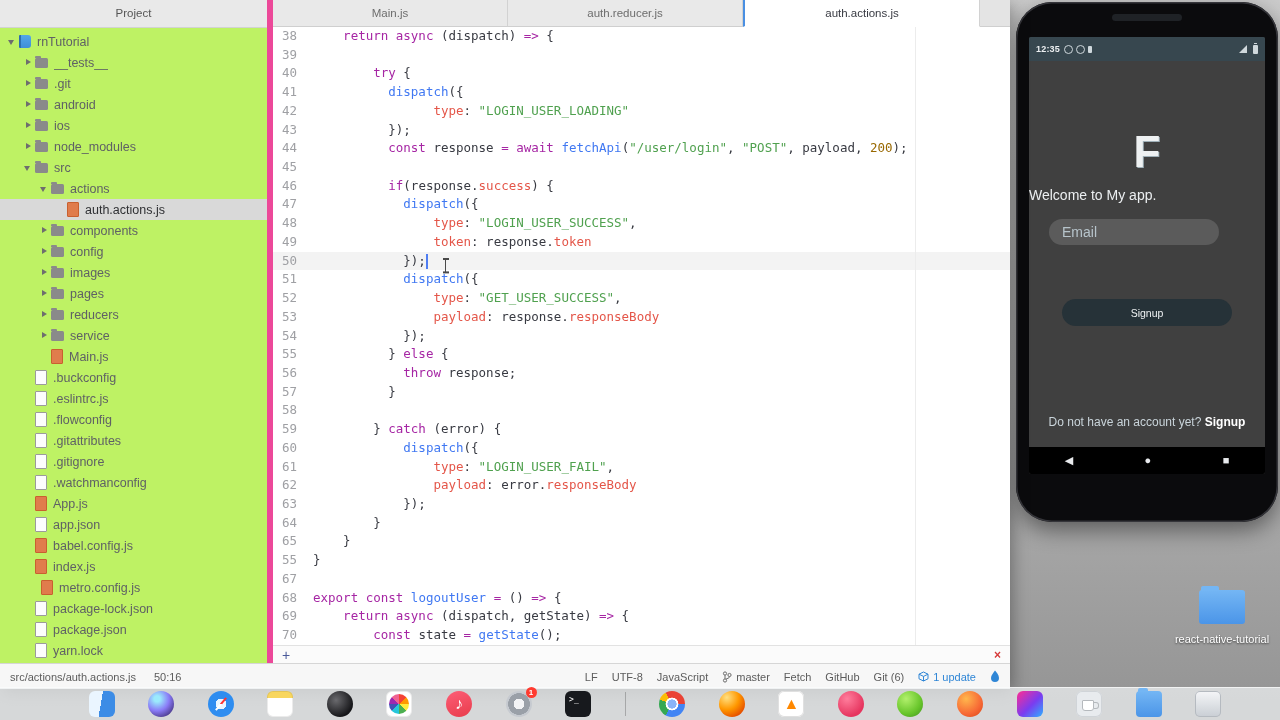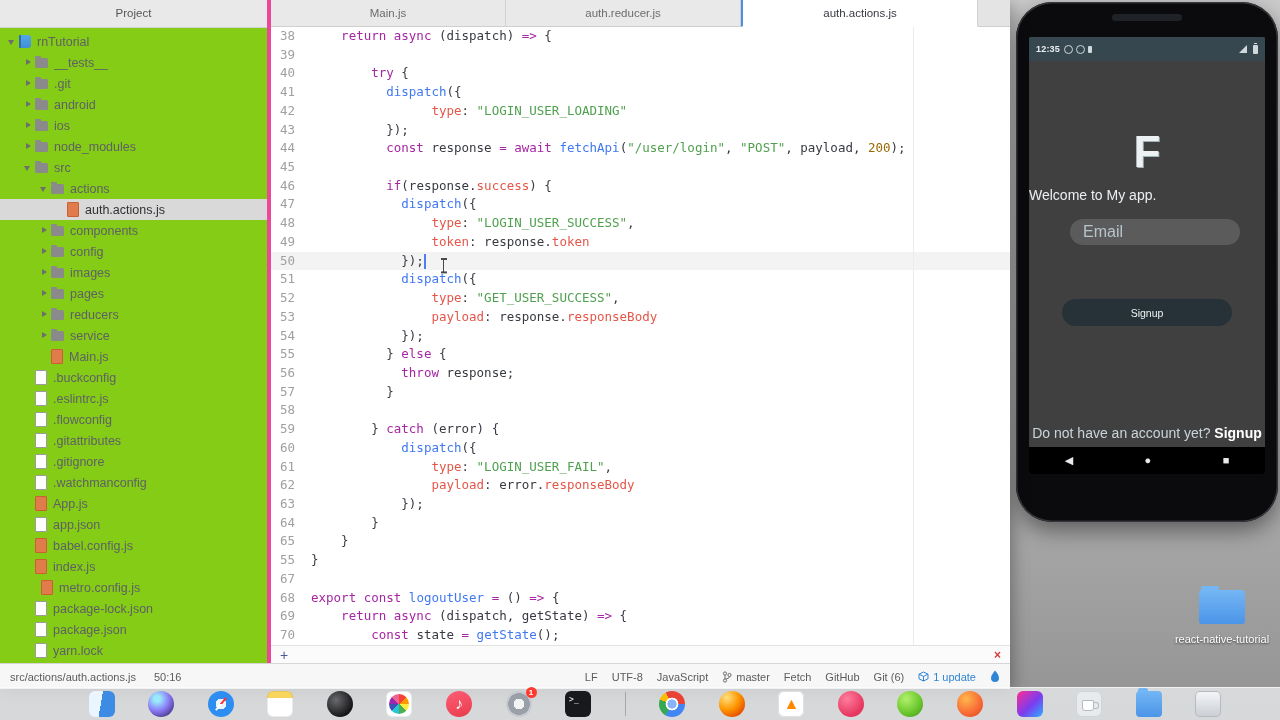--- a/index.html
+++ b/index.html
@@ -5,21 +5,21 @@
   html,body{margin:0;padding:0;background:#888;}
   .screen{position:relative;width:1280px;height:720px;overflow:hidden;
           font-family:"Liberation Sans",sans-serif;-webkit-font-smoothing:antialiased;}
   
   .desktop{position:absolute;inset:0;background:linear-gradient(180deg,#cbcbcb,#b3b3b3 55%,#939393);}
   
   .app{position:absolute;left:0;top:0;width:1010px;height:688px;background:#fff;
        display:flex;flex-direction:column;box-shadow:2px 4px 16px rgba(0,0,0,.35);}
   .app-top{display:flex;height:663px;min-height:663px;}
   
-  .sidebar{width:267px;min-width:267px;background:#84cc16;border-right:4px solid #ec4899;
+  .sidebar{width:267px;min-width:267px;background:#bef264;border-right:6px solid #ec4899;
            display:flex;flex-direction:column;overflow:hidden;}
   .side-header{height:27px;min-height:27px;line-height:27px;text-align:center;font-size:11.5px;
                color:#555;background:#e9e9e9;border-bottom:1px solid #d2d2d2;}
   .tree{flex:1;overflow:hidden;padding-top:3px;}
   .trow{height:21px;display:flex;align-items:center;font-size:12.5px;color:#5f6165;white-space:nowrap;cursor:default;}
   .trow.sel{background:#d9d9d9;color:#2f3033;}
   .chev{width:12px;height:12px;flex:none;position:relative;}
   .chev:not(.none):not(.open)::before{content:"";position:absolute;left:4px;top:2.5px;
       border-left:5px solid #6e6e6e;border-top:3.5px solid transparent;border-bottom:3.5px solid transparent;}
   .chev.open::before{content:"";position:absolute;left:2px;top:4px;
@@ -74,27 +74,27 @@
   .pspacer{flex:1;}
   .pg{width:7px;height:7px;border:1.4px solid #cfd8dc;border-radius:50%;display:inline-block;}
   .pu{width:4px;height:7px;background:#cfd8dc;border-radius:1px;display:inline-block;}
   .ps{width:0;height:0;border-left:8px solid transparent;border-bottom:8px solid #cfd8dc;display:inline-block;}
   .pb{width:5px;height:9px;background:#cfd8dc;border-radius:1px;position:relative;display:inline-block;margin-left:3px;}
   .pb::before{content:"";position:absolute;left:1px;top:-2px;width:3px;height:1.5px;background:#cfd8dc;}
   .papp{position:relative;height:386px;}
   .plogo{position:absolute;top:66px;left:0;width:100%;text-align:center;font-size:44px;font-weight:bold;
          color:#eef1f2;text-shadow:1px 1px 0 #9fb0b8;}
   .pwelcome{position:absolute;top:126px;left:0;width:100%;text-align:left;font-size:14px;color:#eceff1;}
-  .pinput{position:absolute;left:41px;width:170px;height:26px;border-radius:13px;background:rgba(255,255,255,.14);
-          display:flex;align-items:center;padding:0 13px;box-sizing:border-box;font-size:16px;color:#b7c4cb;}
+  .pinput{position:absolute;left:20px;width:170px;height:26px;border-radius:13px;background:rgba(255,255,255,.14);
+          display:flex;align-items:center;padding:0 13px;box-sizing:border-box;font-size:14px;color:#b7c4cb;}
   .pinput.email{top:158px;}
   .pinput.password{top:198px;}
   .pbtn{position:absolute;left:33px;top:238px;width:170px;height:27px;border-radius:13.5px;background:#263238;
         display:flex;align-items:center;justify-content:center;font-size:10.5px;color:#f0f3f4;cursor:default;}
-  .pfooter{position:absolute;top:364px;left:0;width:100%;text-align:center;font-size:14px;color:#c9d4da;}
+  .pfooter{position:absolute;top:354px;left:0;width:100%;text-align:center;font-size:12px;color:#c9d4da;}
   .pfooter b{color:#ffffff;}
   .pnav{height:27px;background:#000;display:flex;align-items:center;justify-content:space-around;color:#e8eaed;}
   .pnav span{font-size:11px;line-height:11px;cursor:default;}
   
   .dfold{position:absolute;left:1172px;top:590px;width:100px;text-align:center;cursor:default;}
   .dfold-icon{width:46px;height:34px;margin:0 auto;background:linear-gradient(#74b6f4,#4b95e8);border-radius:3px;position:relative;}
   .dfold-icon::before{content:"";position:absolute;left:2px;top:-4px;width:18px;height:5px;
       background:#74b6f4;border-radius:2px 2px 0 0;}
   .dfold-label{margin-top:9px;font-size:11px;line-height:13px;color:#fff;text-shadow:0 1px 2px rgba(0,0,0,.65);}
   

